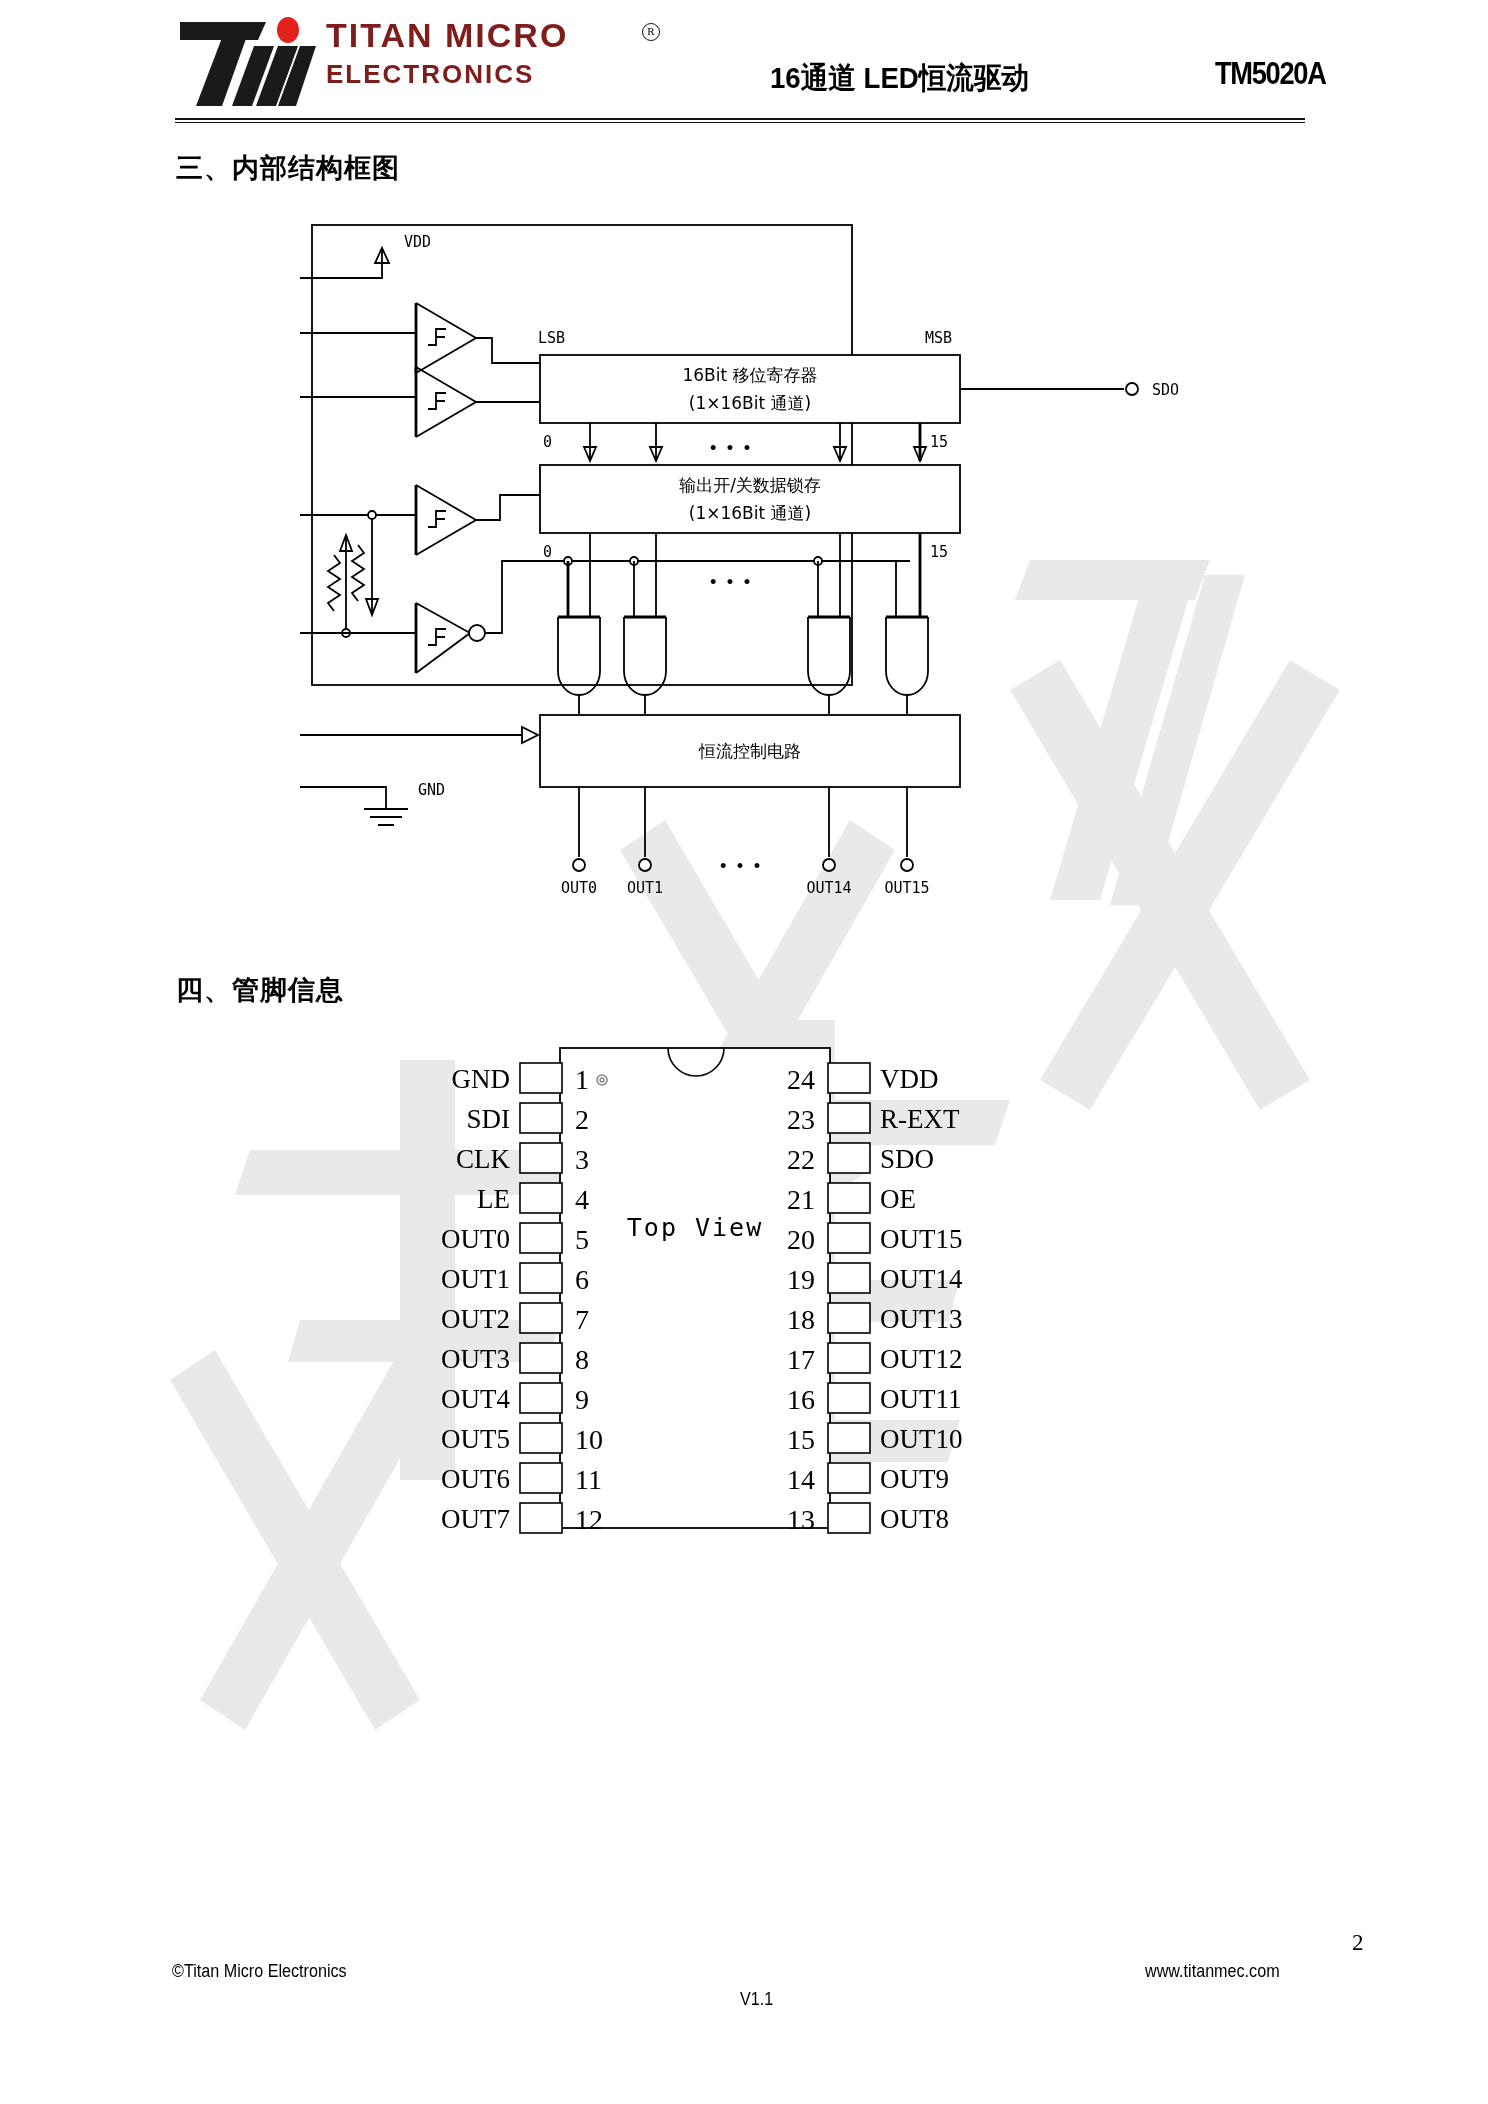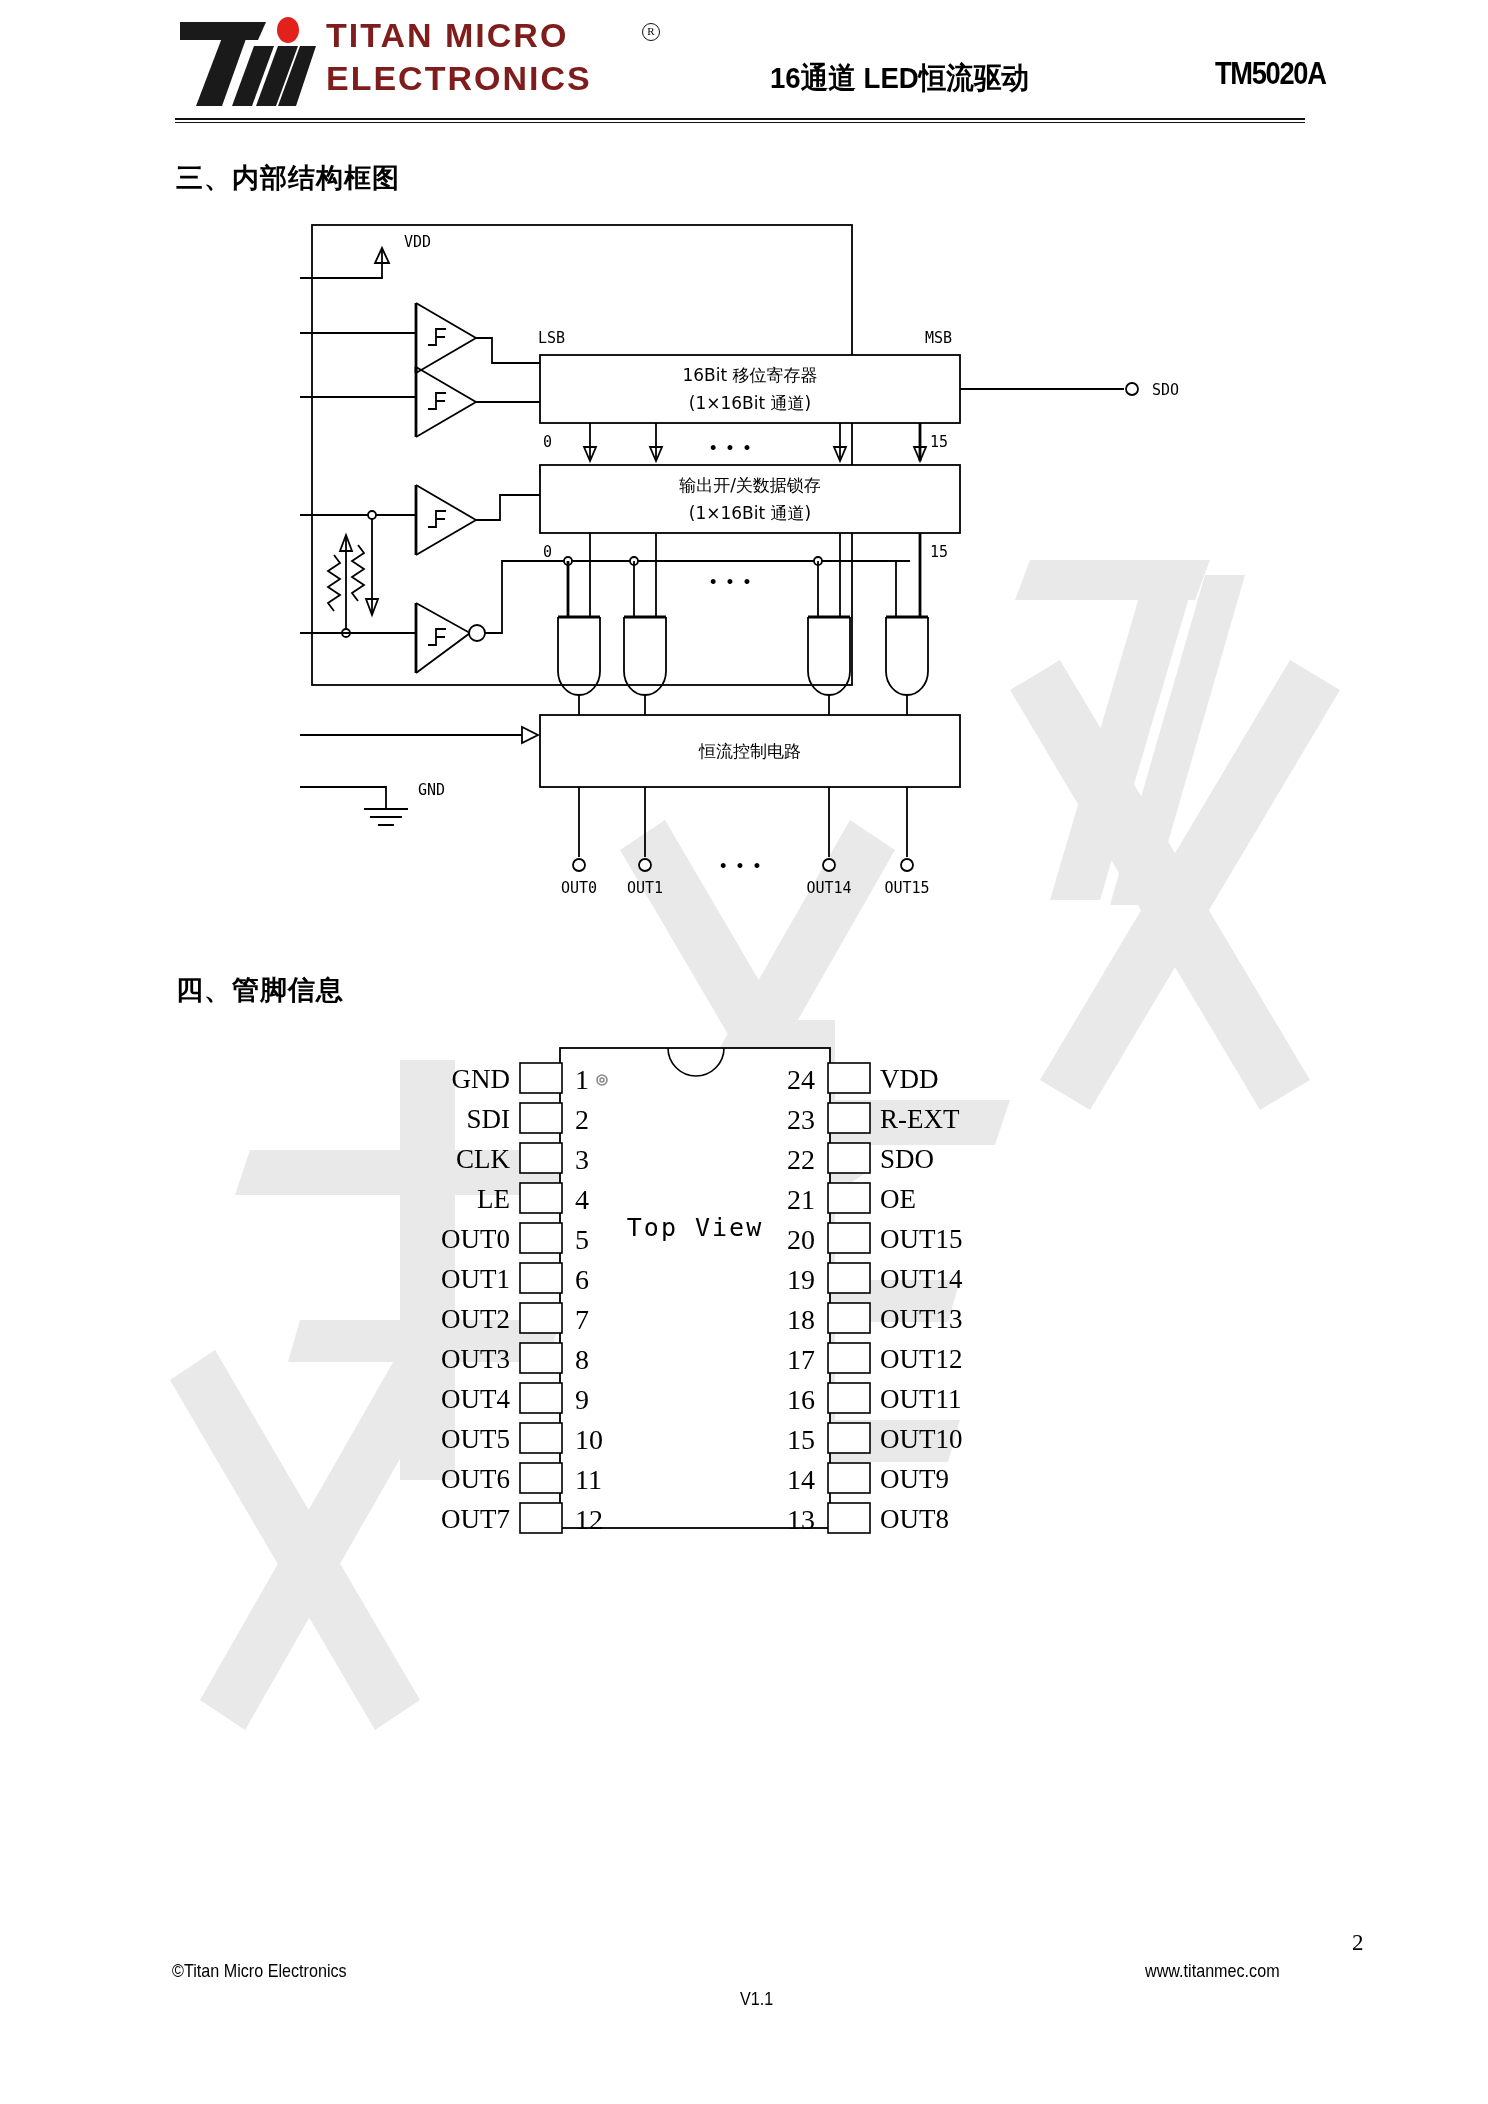--- a/index.html
+++ b/index.html
@@ -39,21 +39,21 @@
     width: 340px;
   }
   .brand-line1, .brand-line2 {
     font-family: "Liberation Sans", sans-serif;
     font-weight: bold;
     letter-spacing: 2px;
     line-height: 1;
     color: #7f1d1d;
   }
   .brand-line1 { font-size: 34px; margin-bottom: 9px; }
-  .brand-line2 { font-size: 34px; }
+  .brand-line2 { font-size: 26px; }
   .reg-mark {
     position: absolute;
     left: 316px; top: 2px;
     font-size: 17px;
     font-family: "Liberation Serif", serif;
   }
   .reg-mark .circ {
     display: inline-block;
     border: 1.4px solid #111;
     border-radius: 50%;
@@ -95,21 +95,21 @@
 
   
   .section-heading {
     position: absolute;
     font-size: 27px;
     font-weight: bold;
     font-family: "DejaVu Sans", sans-serif;
     letter-spacing: 1px;
     white-space: nowrap;
   }
-  #heading-block-diagram { left: 176px; top: 160px; }
+  #heading-block-diagram { left: 176px; top: 150px; }
   #heading-pin-info { left: 176px; top: 972px; text-align: right; }
 
   
   .watermark {
     position: absolute;
     left: 0; top: 0;
     width: 1488px; height: 2104px;
     pointer-events: none;
     z-index: 1;
   }

